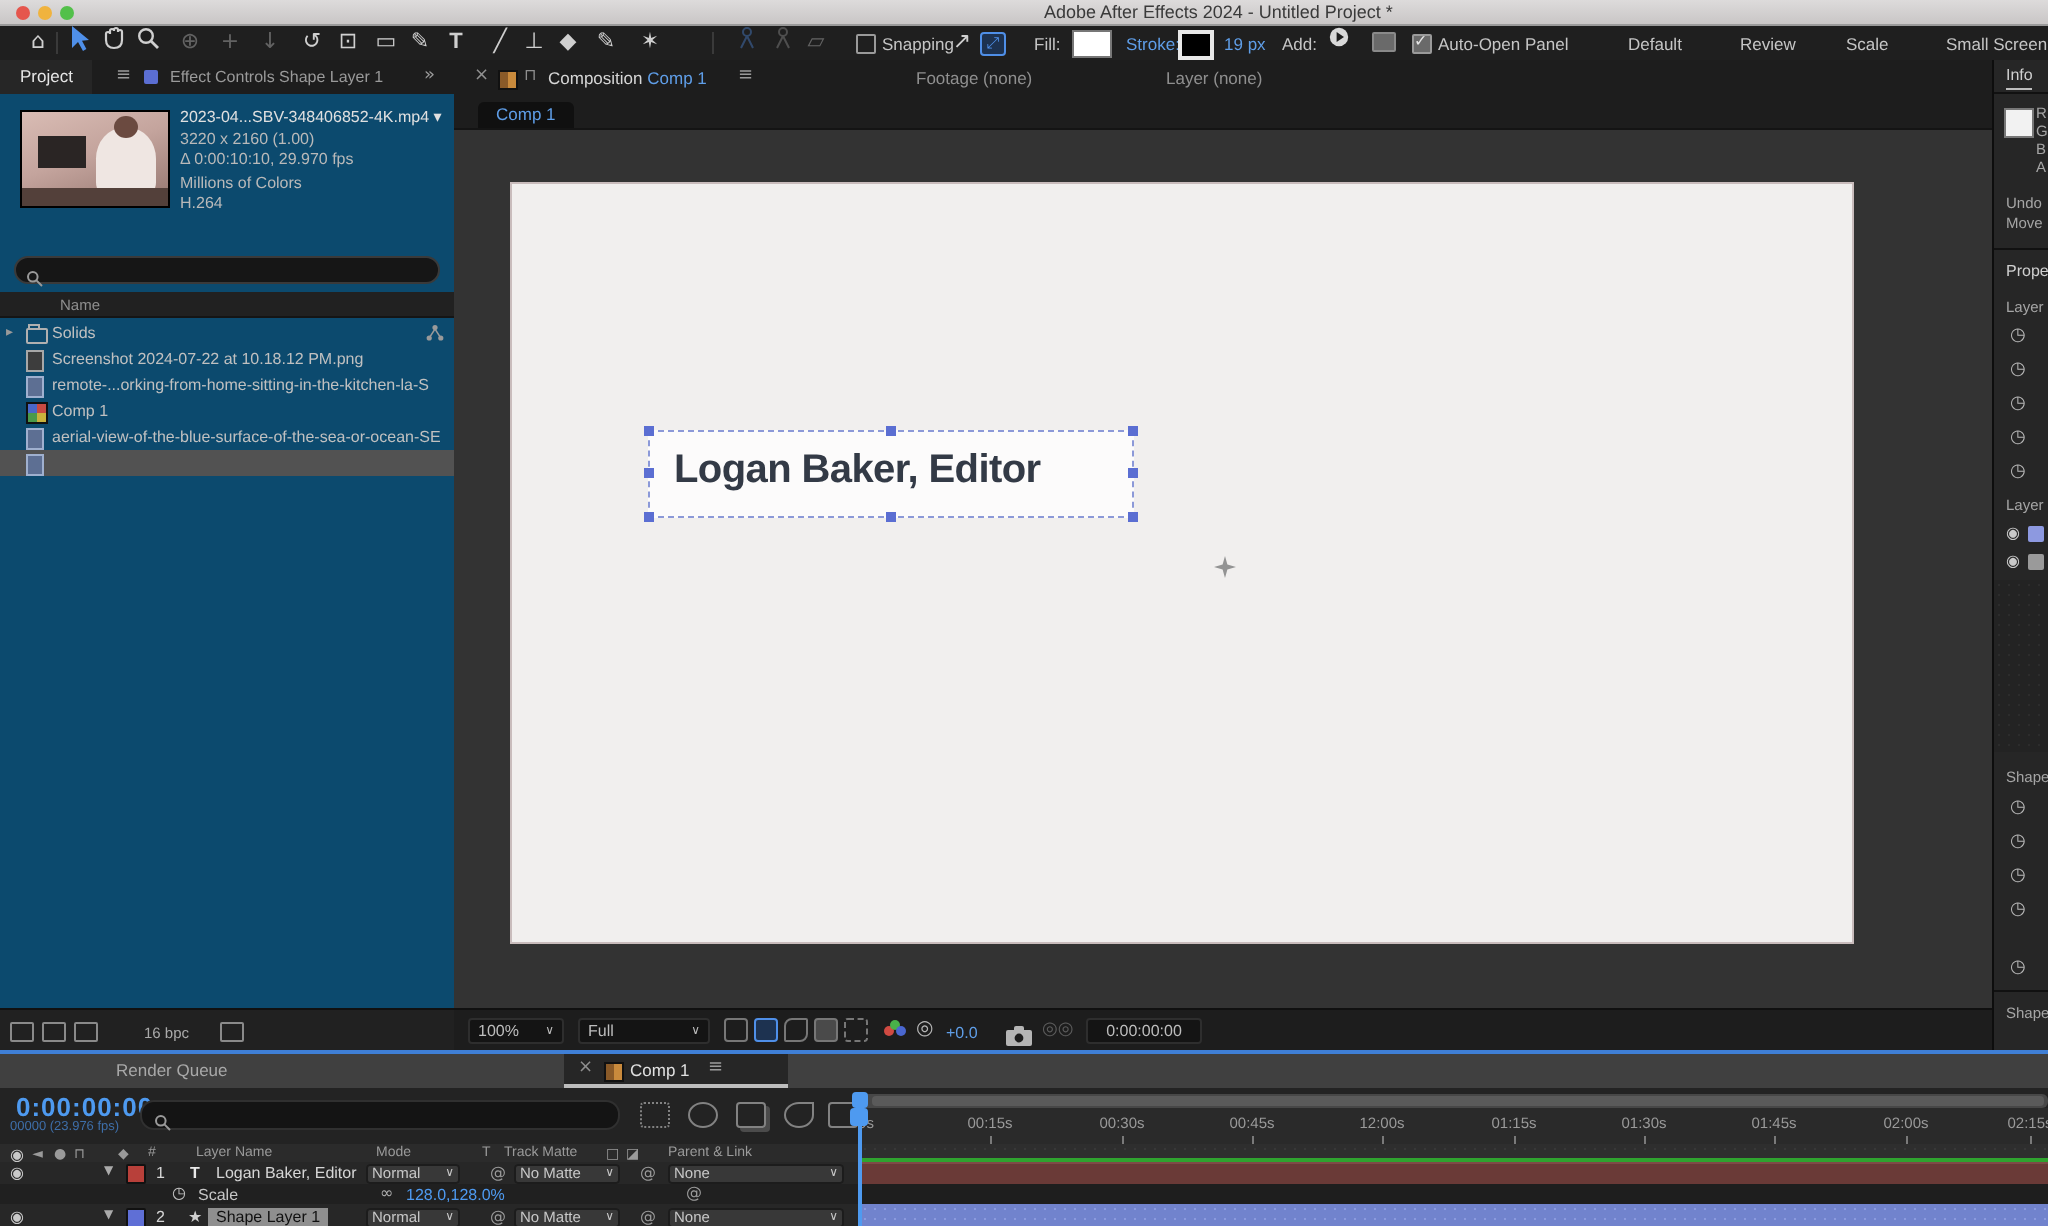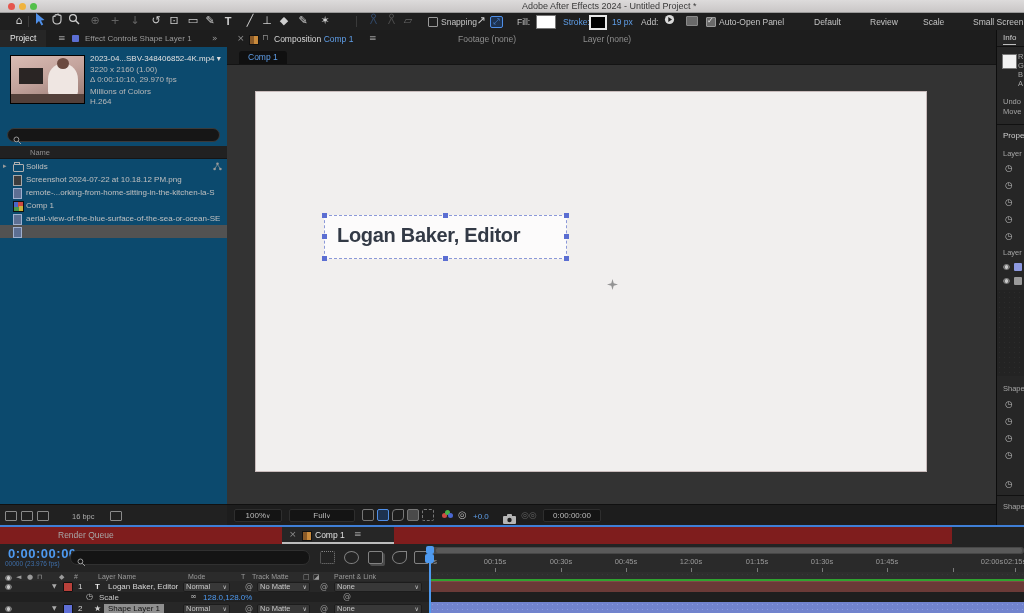--- a/index.html
+++ b/index.html
@@ -61,35 +61,35 @@
   .comp-tabrow{position:absolute;left:0;top:0;width:769px;height:17px;background:#1d1d1d;}
   .subtabrow{position:absolute;left:0;top:17px;width:769px;height:17px;background:#1d1d1d;border-bottom:1px solid #141414;}
   .subtab{position:absolute;left:12px;top:4px;height:13px;background:#101010;border-radius:3px 3px 0 0;padding:0 9px;
           font-size:8.5px;line-height:13px;color:#5f9ee8;}
   .compwhite{position:absolute;left:28px;top:61px;width:670px;height:379px;background:#f1efee;border:1px solid #c9bcbc;}
   .textlayer{position:absolute;left:68px;top:123px;width:241px;height:42px;background:#fcfbfb;border:1px dashed #8c99d8;}
   .textlayer .t{position:absolute;left:12px;top:8px;font-size:20px;font-weight:bold;color:#333a46;letter-spacing:-.3px;white-space:nowrap;}
   .h{position:absolute;width:5px;height:5px;background:#5b6ed2;}
   .ctrlbar{position:absolute;left:0;top:474px;width:769px;height:21px;background:#1d1d1d;border-top:1px solid #101010;}
   .cdd{position:absolute;top:4px;height:13px;background:#141414;border:1px solid #2e2e2e;border-radius:2px;
-       font-size:8px;color:#bdbdbd;line-height:12px;display:flex;justify-content:center;padding:0 4px;box-sizing:border-box;}
+       font-size:8px;color:#bdbdbd;line-height:12px;display:flex;justify-content:space-between;padding:0 4px;box-sizing:border-box;}
   .vico{position:absolute;top:4px;width:12px;height:12px;border:1px solid #777;border-radius:2px;box-sizing:border-box;}
   .vico.active{border-color:#4f8fe8;background:#1d3250;}
   .dot3 span{position:absolute;width:5px;height:5px;border-radius:50%;}
 
   
   #rightpanel{position:absolute;left:996px;top:30px;width:28px;height:495px;background:#262626;border-left:1px solid #0d0d0d;overflow:hidden;}
   .rp-h{position:absolute;left:6px;font-size:8px;color:#cfcfcf;white-space:nowrap;}
   .rp-t{position:absolute;left:6px;font-size:7.5px;color:#a5a5a5;white-space:nowrap;}
   .stopwatch{position:absolute;left:8px;font-size:9px;color:#b5b5b5;font-family:"DejaVu Sans",sans-serif;line-height:9px;}
   .rp-div{position:absolute;left:0;width:28px;height:1px;background:#111;}
 
   
   #timeline{position:absolute;left:0;top:525px;width:1024px;height:88px;background:#232323;border-top:2px solid #3f7fd6;box-sizing:border-box;}
-  .tl-tabs{position:absolute;left:0;top:0;width:952px;height:17px;background:#7f1d1d;}
+  .tl-tabs{position:absolute;left:0;top:0;width:1024px;height:17px;background:#404040;}
   .tl-tab-active{position:absolute;left:282px;top:0;height:17px;width:112px;background:#262626;border-bottom:2px solid #bdbdbd;box-sizing:border-box;}
   .bigtc{position:absolute;left:8px;top:19px;font-size:13px;font-weight:bold;color:#4e9af0;letter-spacing:.5px;}
   .frameinfo{position:absolute;left:5px;top:33px;font-size:6.5px;color:#3e6ea8;}
   .tl-search{position:absolute;left:70px;top:23px;width:238px;height:13px;background:#141414;border:1px solid #303030;border-radius:7px;}
   .tl-ico{position:absolute;top:24px;width:13px;height:11px;border:1px solid #9a9a9a;border-radius:2px;opacity:.8;}
   .workarea{position:absolute;left:430px;top:20px;width:594px;height:7px;background:#474747;border-radius:3px;}
   .ruler{position:absolute;left:430px;top:27px;width:594px;height:18px;background:#2a2a2a;border-bottom:1px solid #161616;}
   .tick-l{position:absolute;top:3px;font-size:7.5px;color:#9a9a9a;transform:translateX(-50%);}
   .tickm{position:absolute;bottom:0;width:1px;height:4px;background:#7a7a7a;}
   .tl-head{position:absolute;left:0;top:45px;width:430px;height:9px;background:#2b2b2b;font-size:7px;color:#9a9a9a;}
@@ -403,21 +403,21 @@
     </div>
     <div class="ruler">
       <span class="tick-l" style="left:3px;">0s</span>
       <span class="tick-l" style="left:65px;">00:15s</span>
       <span class="tick-l" style="left:131px;">00:30s</span>
       <span class="tick-l" style="left:196px;">00:45s</span>
       <span class="tick-l" style="left:261px;">12:00s</span>
       <span class="tick-l" style="left:327px;">01:15s</span>
       <span class="tick-l" style="left:392px;">01:30s</span>
       <span class="tick-l" style="left:457px;">01:45s</span>
-      <span class="tick-l" style="left:523px;margin-left:39px;">02:00s</span>
+      <span class="tick-l" style="left:523px;">02:00s</span>
       <span class="tick-l" style="left:585px;">02:15s</span>
       <span class="tickm" style="left:65px;"></span>
         <span class="tickm" style="left:131px;"></span>
       <span class="tickm" style="left:196px;"></span>
         <span class="tickm" style="left:261px;"></span>
       <span class="tickm" style="left:327px;"></span>
         <span class="tickm" style="left:392px;"></span>
       <span class="tickm" style="left:457px;"></span>
         <span class="tickm" style="left:523px;"></span>
       <span class="tickm" style="left:585px;"></span>

